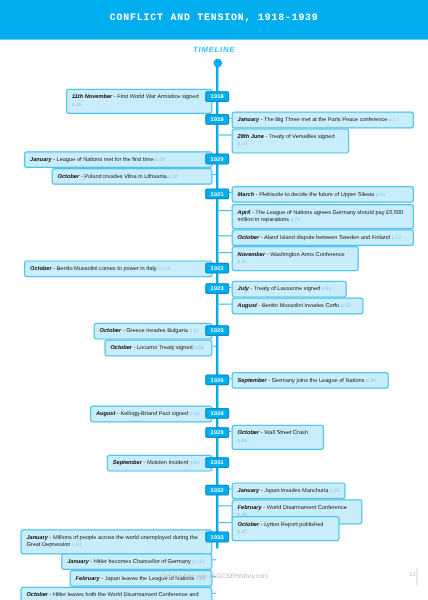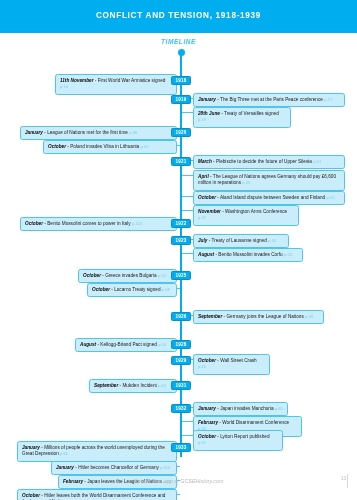--- a/index.html
+++ b/index.html
@@ -19,20 +19,21 @@
     background: #ffffff;
   }
 
   
   .header {
     position: absolute;
     left: 0; top: 0;
     width: 357px;
     height: 33px;
     background: #00AEEF;
+    font-family: Liberation Mono, monospace;
   }
   .header-title {
     position: absolute;
     left: 0; right: 0;
     top: 11px;
     text-align: center;
     color: #ffffff;
     font-size: 8.2px;
     font-weight: bold;
     letter-spacing: 0.7px;

